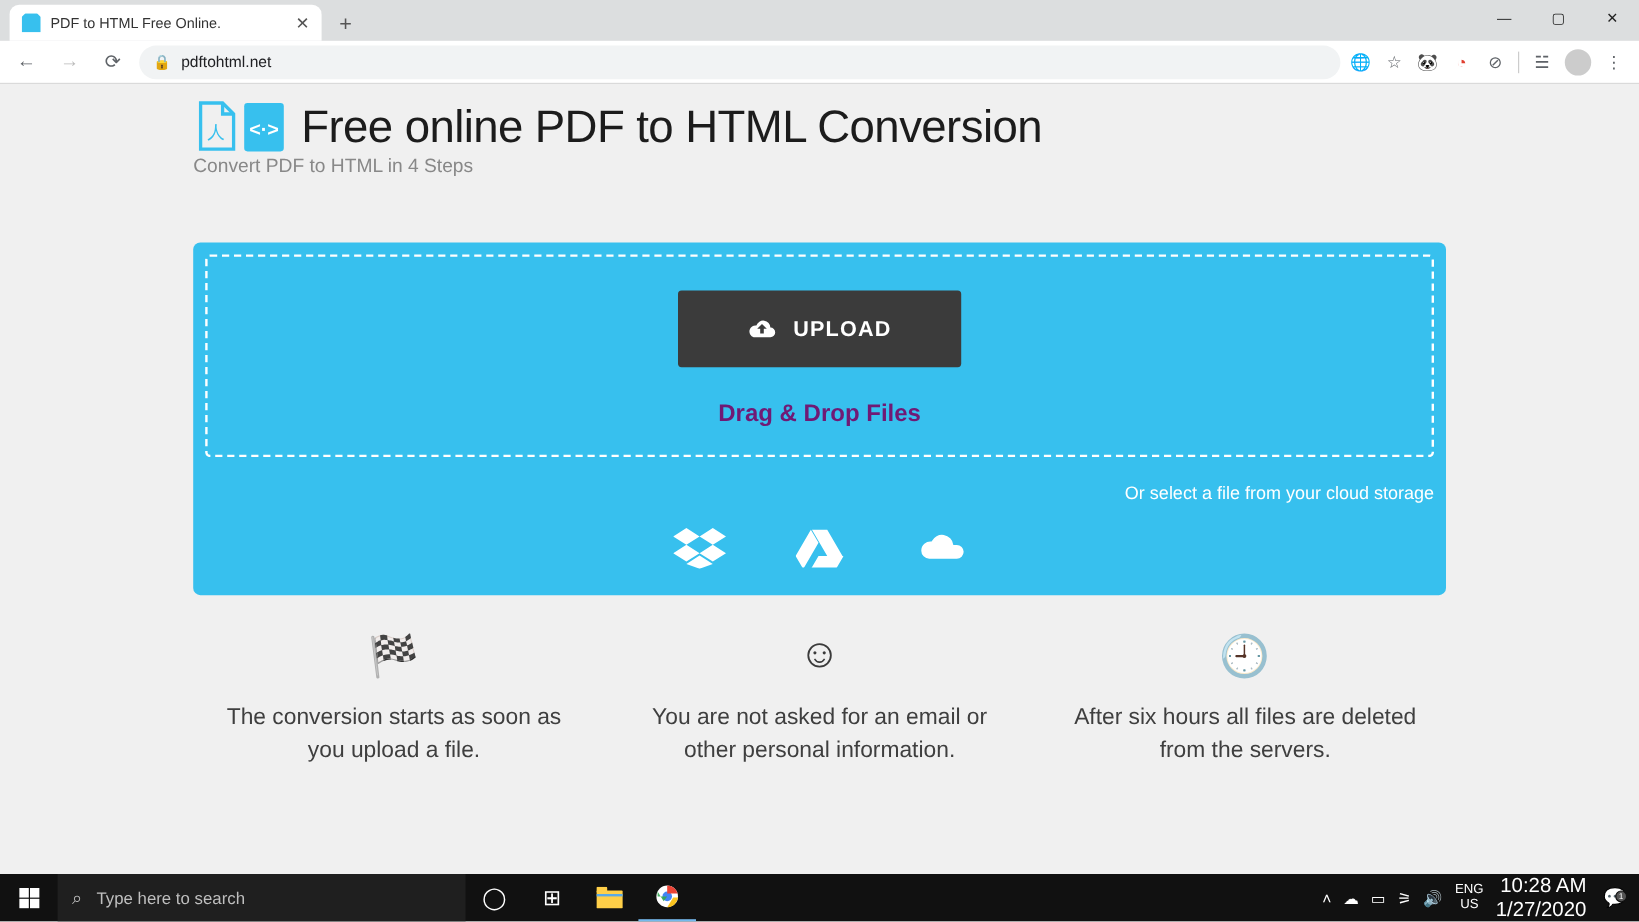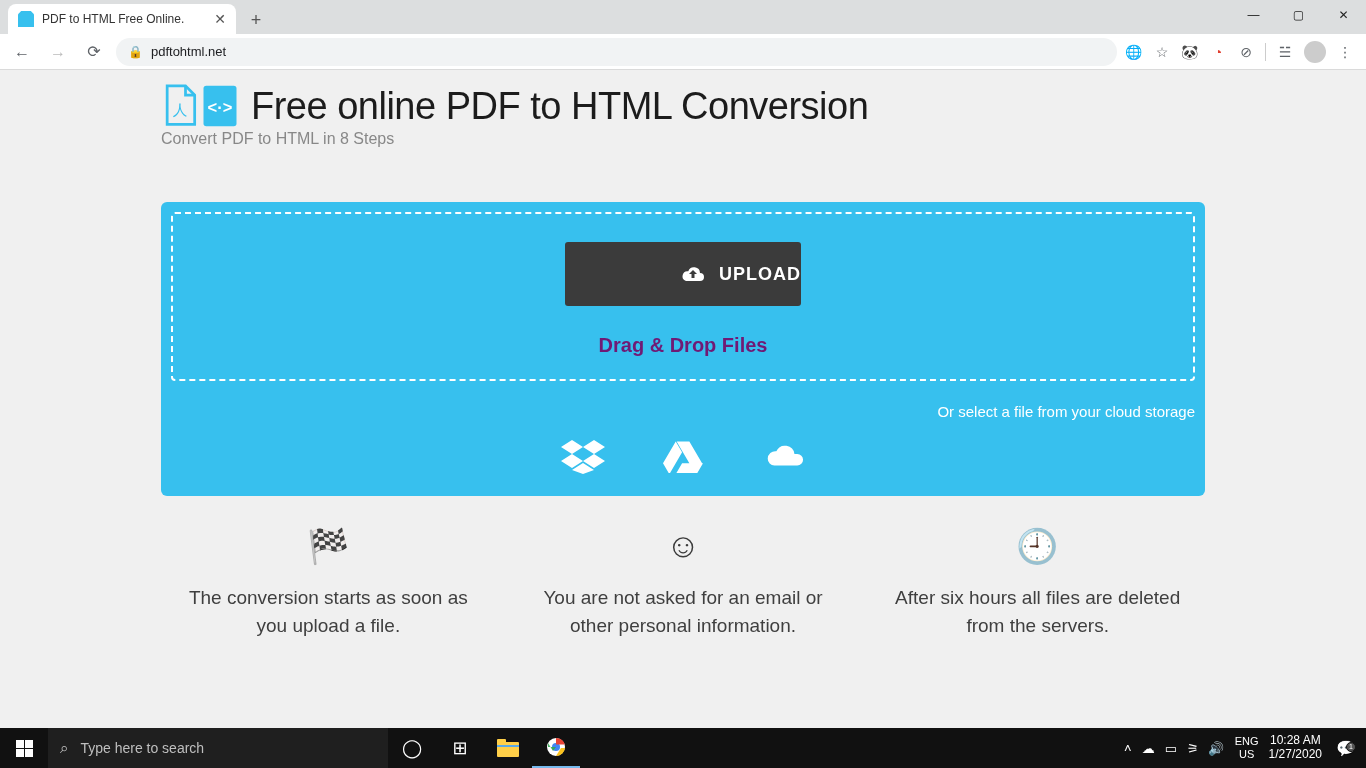--- a/index.html
+++ b/index.html
@@ -16,21 +16,21 @@
 .browser-chrome { background: #dcdedf; }
 .tab-strip {
   height: 34px;
   display: flex;
   align-items: flex-end;
   padding-left: 8px;
   position: relative;
 }
 .tab {
   height: 30px;
-  width: 228px;
+  width: 260px;
   background: #fff;
   border-radius: 8px 8px 0 0;
   display: flex;
   align-items: center;
   padding: 0 10px;
   font-size: 12px;
   color: #333;
   gap: 8px;
 }
 .tab .favicon {
@@ -136,21 +136,21 @@
 }
 .drop-zone {
   border: 2px dashed #fff;
   border-radius: 4px;
   padding: 28px 0 22px;
   text-align: center;
 }
 .upload-btn {
   display: inline-flex;
   align-items: center;
-  justify-content: flex-end;
+  justify-content: center;
   gap: 14px;
   background: #3b3b3b;
   color: #fff;
   font-size: 18px;
   font-weight: 700;
   letter-spacing: 1px;
   border: none;
   width: 236px;
   height: 64px;
   border-radius: 3px;
@@ -236,21 +236,21 @@
 }
 .task-icons .file-explorer svg { width:22px; height:18px; }
 .task-icons .chrome { border-bottom: 2px solid #76b9ed; }
 .tray {
   margin-left: auto;
   display:flex; align-items:center;
   gap: 10px;
   padding: 0 6px;
 }
 .tray .tico { font-size: 13px; display:flex; align-items:center; }
-.tray .clock-block { text-align: center; font-size: 12px; line-height: 1.15; }
+.tray .clock-block { text-align: right; font-size: 17px; line-height: 1.15; }
 .tray .lang-block { text-align: center; font-size: 11px; line-height: 1.15; }
 .tray .notif { width:28px; display:flex; align-items:center; justify-content:center; font-size:16px; position:relative; }
 .tray .notif .badge { position:absolute; bottom:6px; right:4px; width:10px; height:10px; border-radius:50%; background:#555; border:1px solid #111; font-size:7px; display:flex; align-items:center; justify-content:center; }
 </style>
 </head>
 <body>
 
 <div class="browser-chrome">
   <div class="tab-strip">
     <div class="tab">
@@ -298,21 +298,21 @@
               <text x="20" y="34" text-anchor="middle" fill="#37c0ee" font-size="16" font-family="Arial">人</text>
             </svg>
           <svg viewBox="0 0 40 48">
               <rect x="2" y="2" width="36" height="44" rx="3" fill="#37c0ee"></rect>
               <text x="20" y="32" text-anchor="middle" fill="#fff" font-size="18" font-weight="bold" font-family="Arial">&lt;·&gt;</text>
             </svg>
         </div>
         <h1 class="page-title">Free online PDF to HTML Conversion</h1>
       </div>
     </div>
-    <div class="subtitle">Convert PDF to HTML in 8 Steps</div>
+    <div class="subtitle">Convert PDF to HTML in 4 Steps</div>
 
     <div class="upload-panel">
       <div class="drop-zone">
         <button class="upload-btn">
           <svg viewBox="0 0 24 22">
               <path d="M19 10a6 6 0 00-11.7-1.7A5 5 0 005 18h14a4 4 0 000-8zM12 7l4 4h-2.5v4h-3v-4H8l4-4z"></path>
             </svg>
           <span>UPLOAD</span>
         </button>
         <div class="drag-text">Drag &amp; Drop Files</div>

